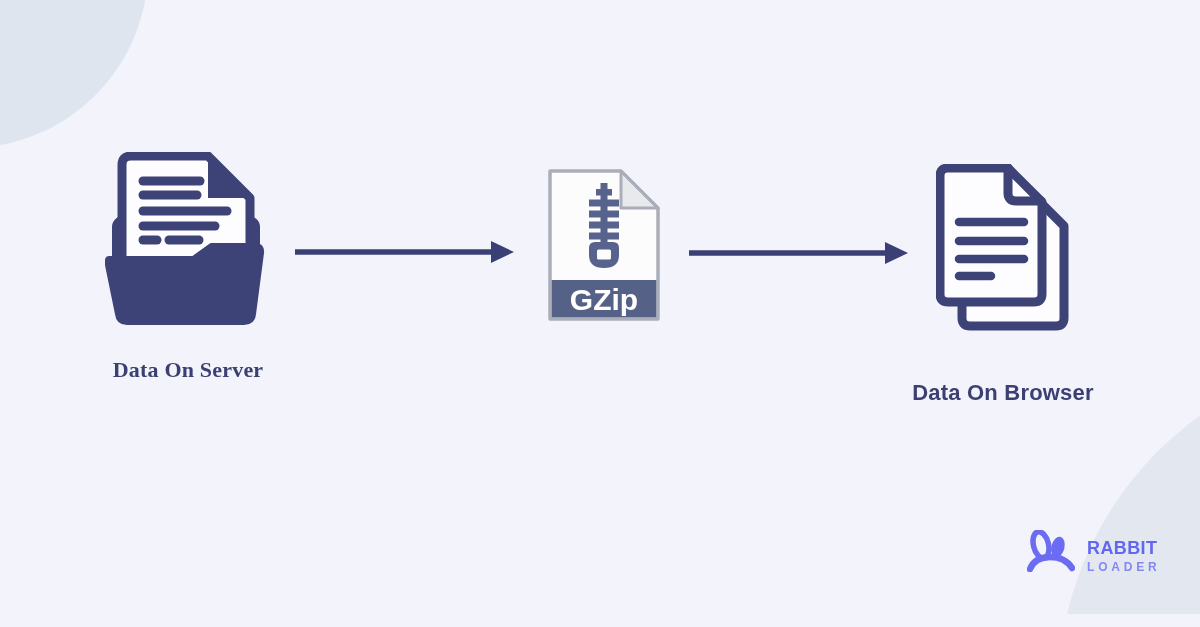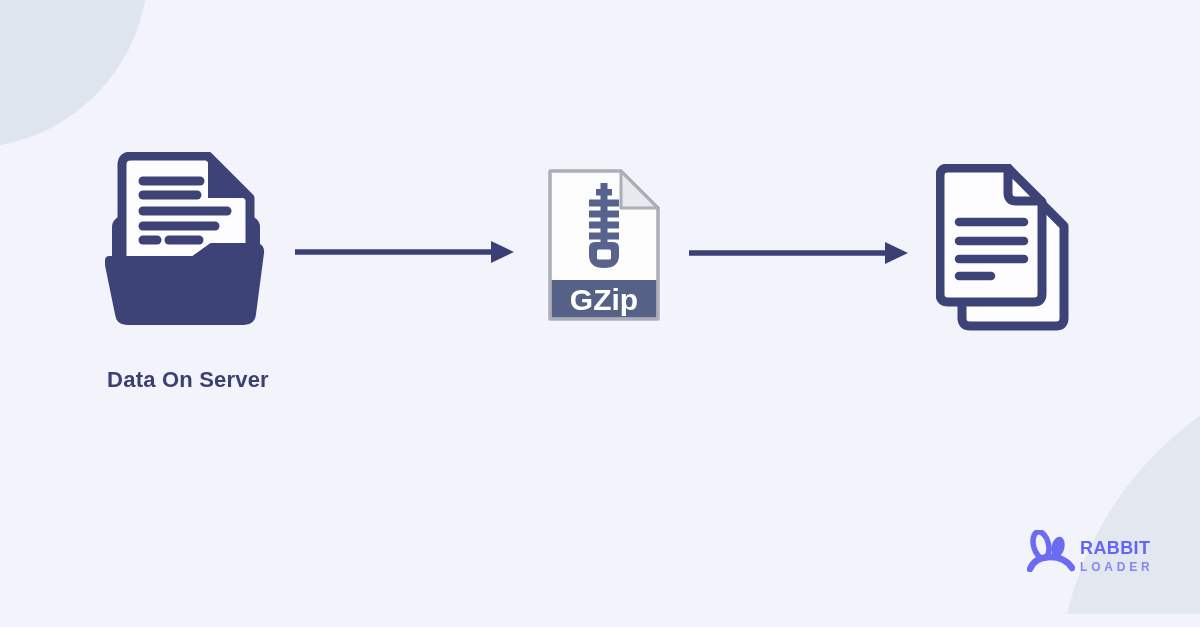--- a/index.html
+++ b/index.html
@@ -29,36 +29,36 @@
 
   
   .node-label {
     position: absolute;
     color: #3b3f72;
     font-weight: 700;
     font-size: 22px;
     letter-spacing: 0.2px;
     text-align: center;
   }
-  .label-server  { left: 66px;  top: 367px; width: 244px; }
+  .label-server  { left: 66px;  top: 357px; width: 244px; font-family: Liberation Serif, serif; }
   .label-browser { left: 881px; top: 380px; width: 244px; }
 
   .diagram-title {
     position: absolute;
     left: 354px; top: 435px; width: 500px;
     margin: 0;
     text-align: center;
     font-size: 29px;
     font-weight: 700;
     color: #3d4178;
     letter-spacing: 0.2px;
   }
 
   
-  .logo { position: absolute; left: 1027px; top: 530px; display: flex; align-items: flex-start; gap: 5px; }
+  .logo { position: absolute; left: 1027px; top: 530px; display: flex; align-items: flex-start; gap: 12px; }
   .logo-text { display: flex; flex-direction: column; margin-top: 9px; }
   .logo-brand { font-size: 18px; font-weight: 800; color: #6366f1; letter-spacing: 0.4px; line-height: 1; }
   .logo-sub   { font-size: 12px; font-weight: 700; color: #8487f5; letter-spacing: 3.8px; margin-top: 4px; line-height: 1; }
 </style>
 </head>
 <body>
 
 <div class="canvas">
 
   <div class="circle circle-tl"></div>
@@ -118,20 +118,21 @@
       <g stroke="#3e4377" stroke-width="8.5" stroke-linecap="round">
         <line x1="23" y1="58" x2="88" y2="58"></line>
         <line x1="23" y1="77" x2="88" y2="77"></line>
         <line x1="23" y1="95" x2="88" y2="95"></line>
         <line x1="23" y1="112" x2="55" y2="112"></line>
       </g>
     </g>
   </svg>
 
   <div class="node-label label-server">Data On Server</div>
+  <div class="node-label label-browser">Data On Browser</div>
 
 
   <div class="logo">
     <svg width="48" height="42" viewBox="0 0 48 42">
       <ellipse cx="14" cy="15" rx="7.5" ry="13.5" fill="none" stroke="#6b6cf2" stroke-width="5.5" transform="rotate(-14 14 15)"></ellipse>
       <ellipse cx="31" cy="17" rx="6.5" ry="10.5" fill="#6b6cf2" transform="rotate(13 31 17)"></ellipse>
       <path d="M3,39 Q8,27 23,27 Q38,27 45,38" fill="none" stroke="#6b6cf2" stroke-width="6.5" stroke-linecap="round"></path>
     </svg>
     <div class="logo-text">
       <span class="logo-brand">RABBIT</span>

